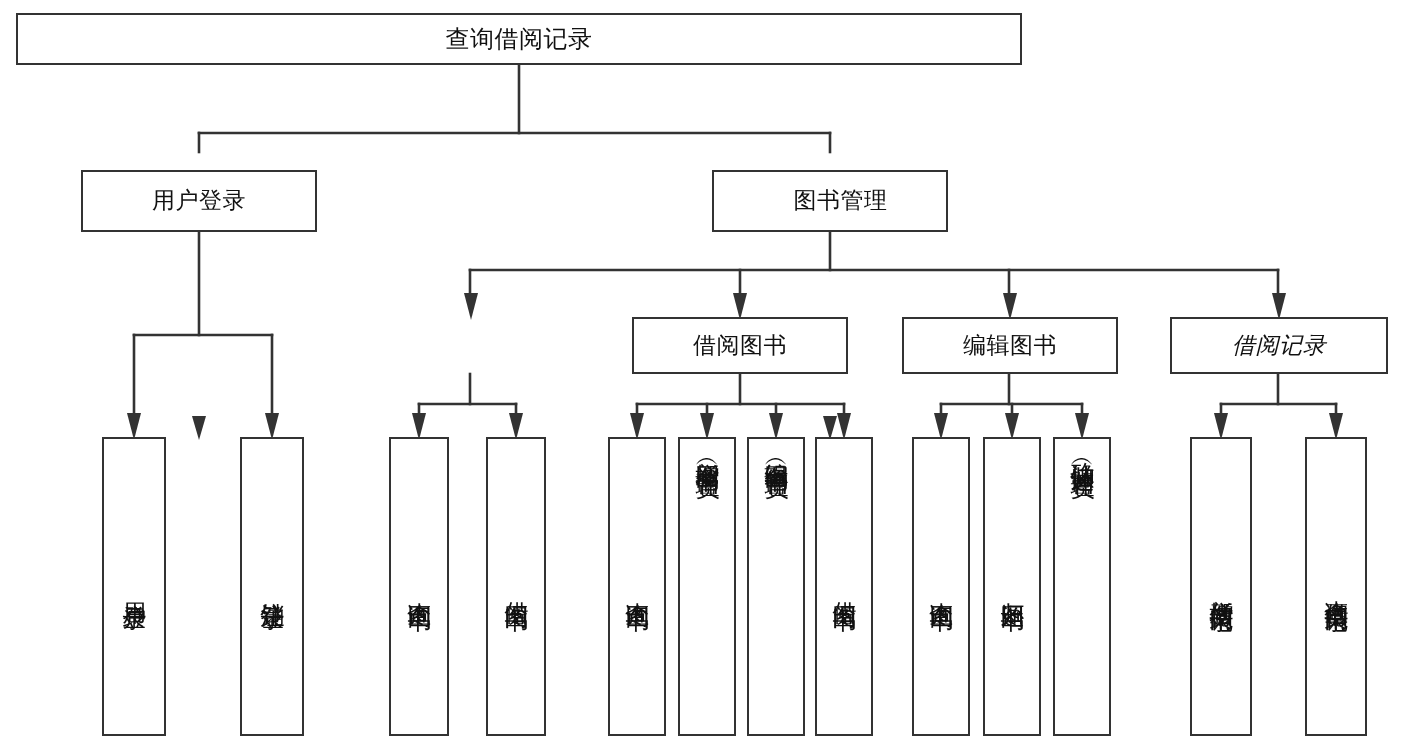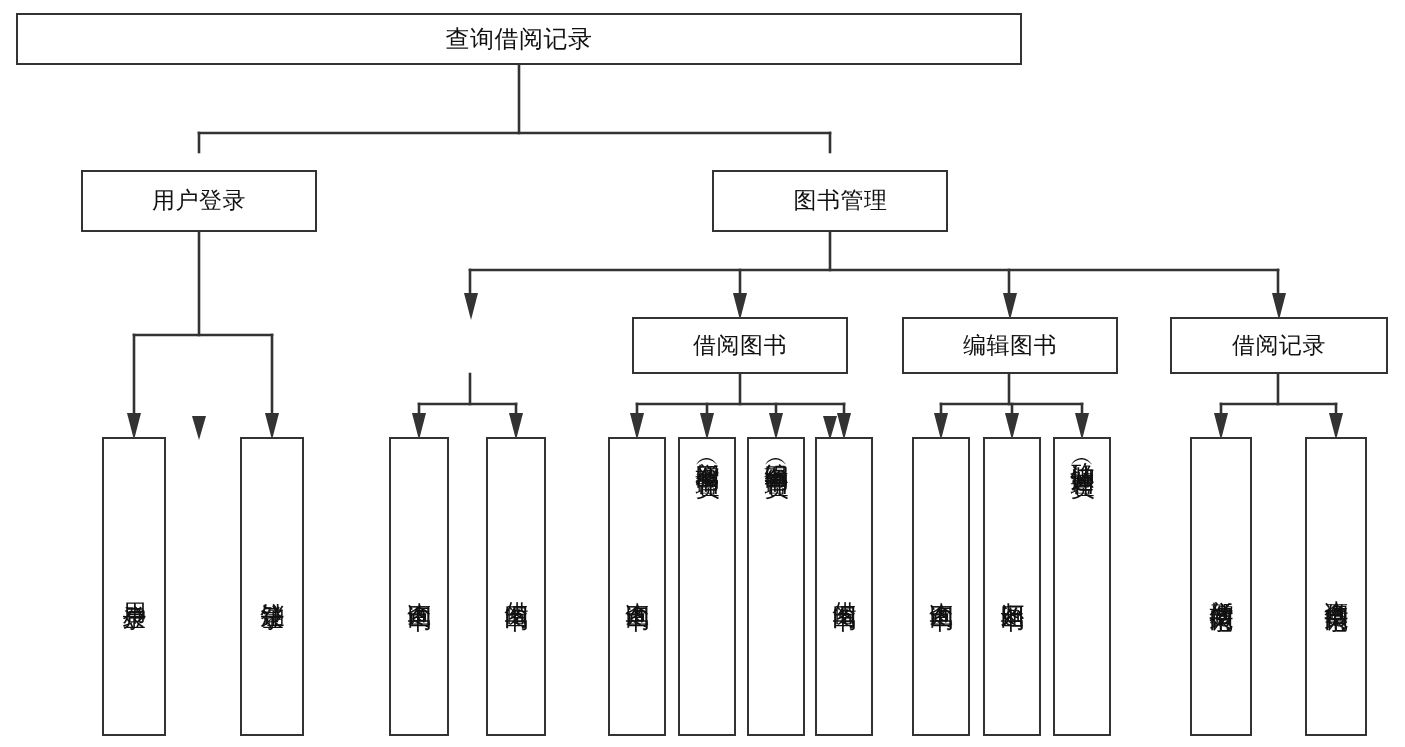--- a/index.html
+++ b/index.html
@@ -173,21 +173,21 @@
   <div class="node horiz" style="left:712px; top:170px; width:236px; height:62px;padding-left:21px;">
     <span class="node-label">图书管理</span>
   </div>
 
   <div class="node horiz" style="left:632px; top:317px; width:216px; height:57px;">
     <span class="node-label">借阅图书</span>
   </div>
   <div class="node horiz" style="left:902px; top:317px; width:216px; height:57px;">
     <span class="node-label">编辑图书</span>
   </div>
-  <div class="node horiz" style="left:1170px; top:317px; width:218px; height:57px;">
+  <div class="node horiz" style="left:1170px; top:317px; width:218px; height:57px;font-style:italic;">
     <span class="node-label">借阅记录</span>
   </div>
 
   <div class="node vert center" style="left:102px; top:437px; width:64px; height:299px;">
     <span class="node-label">用户登录</span>
   </div>
   <div class="node vert center" style="left:240px; top:437px; width:64px; height:299px;">
     <span class="node-label">注销登录</span>
   </div>
 

